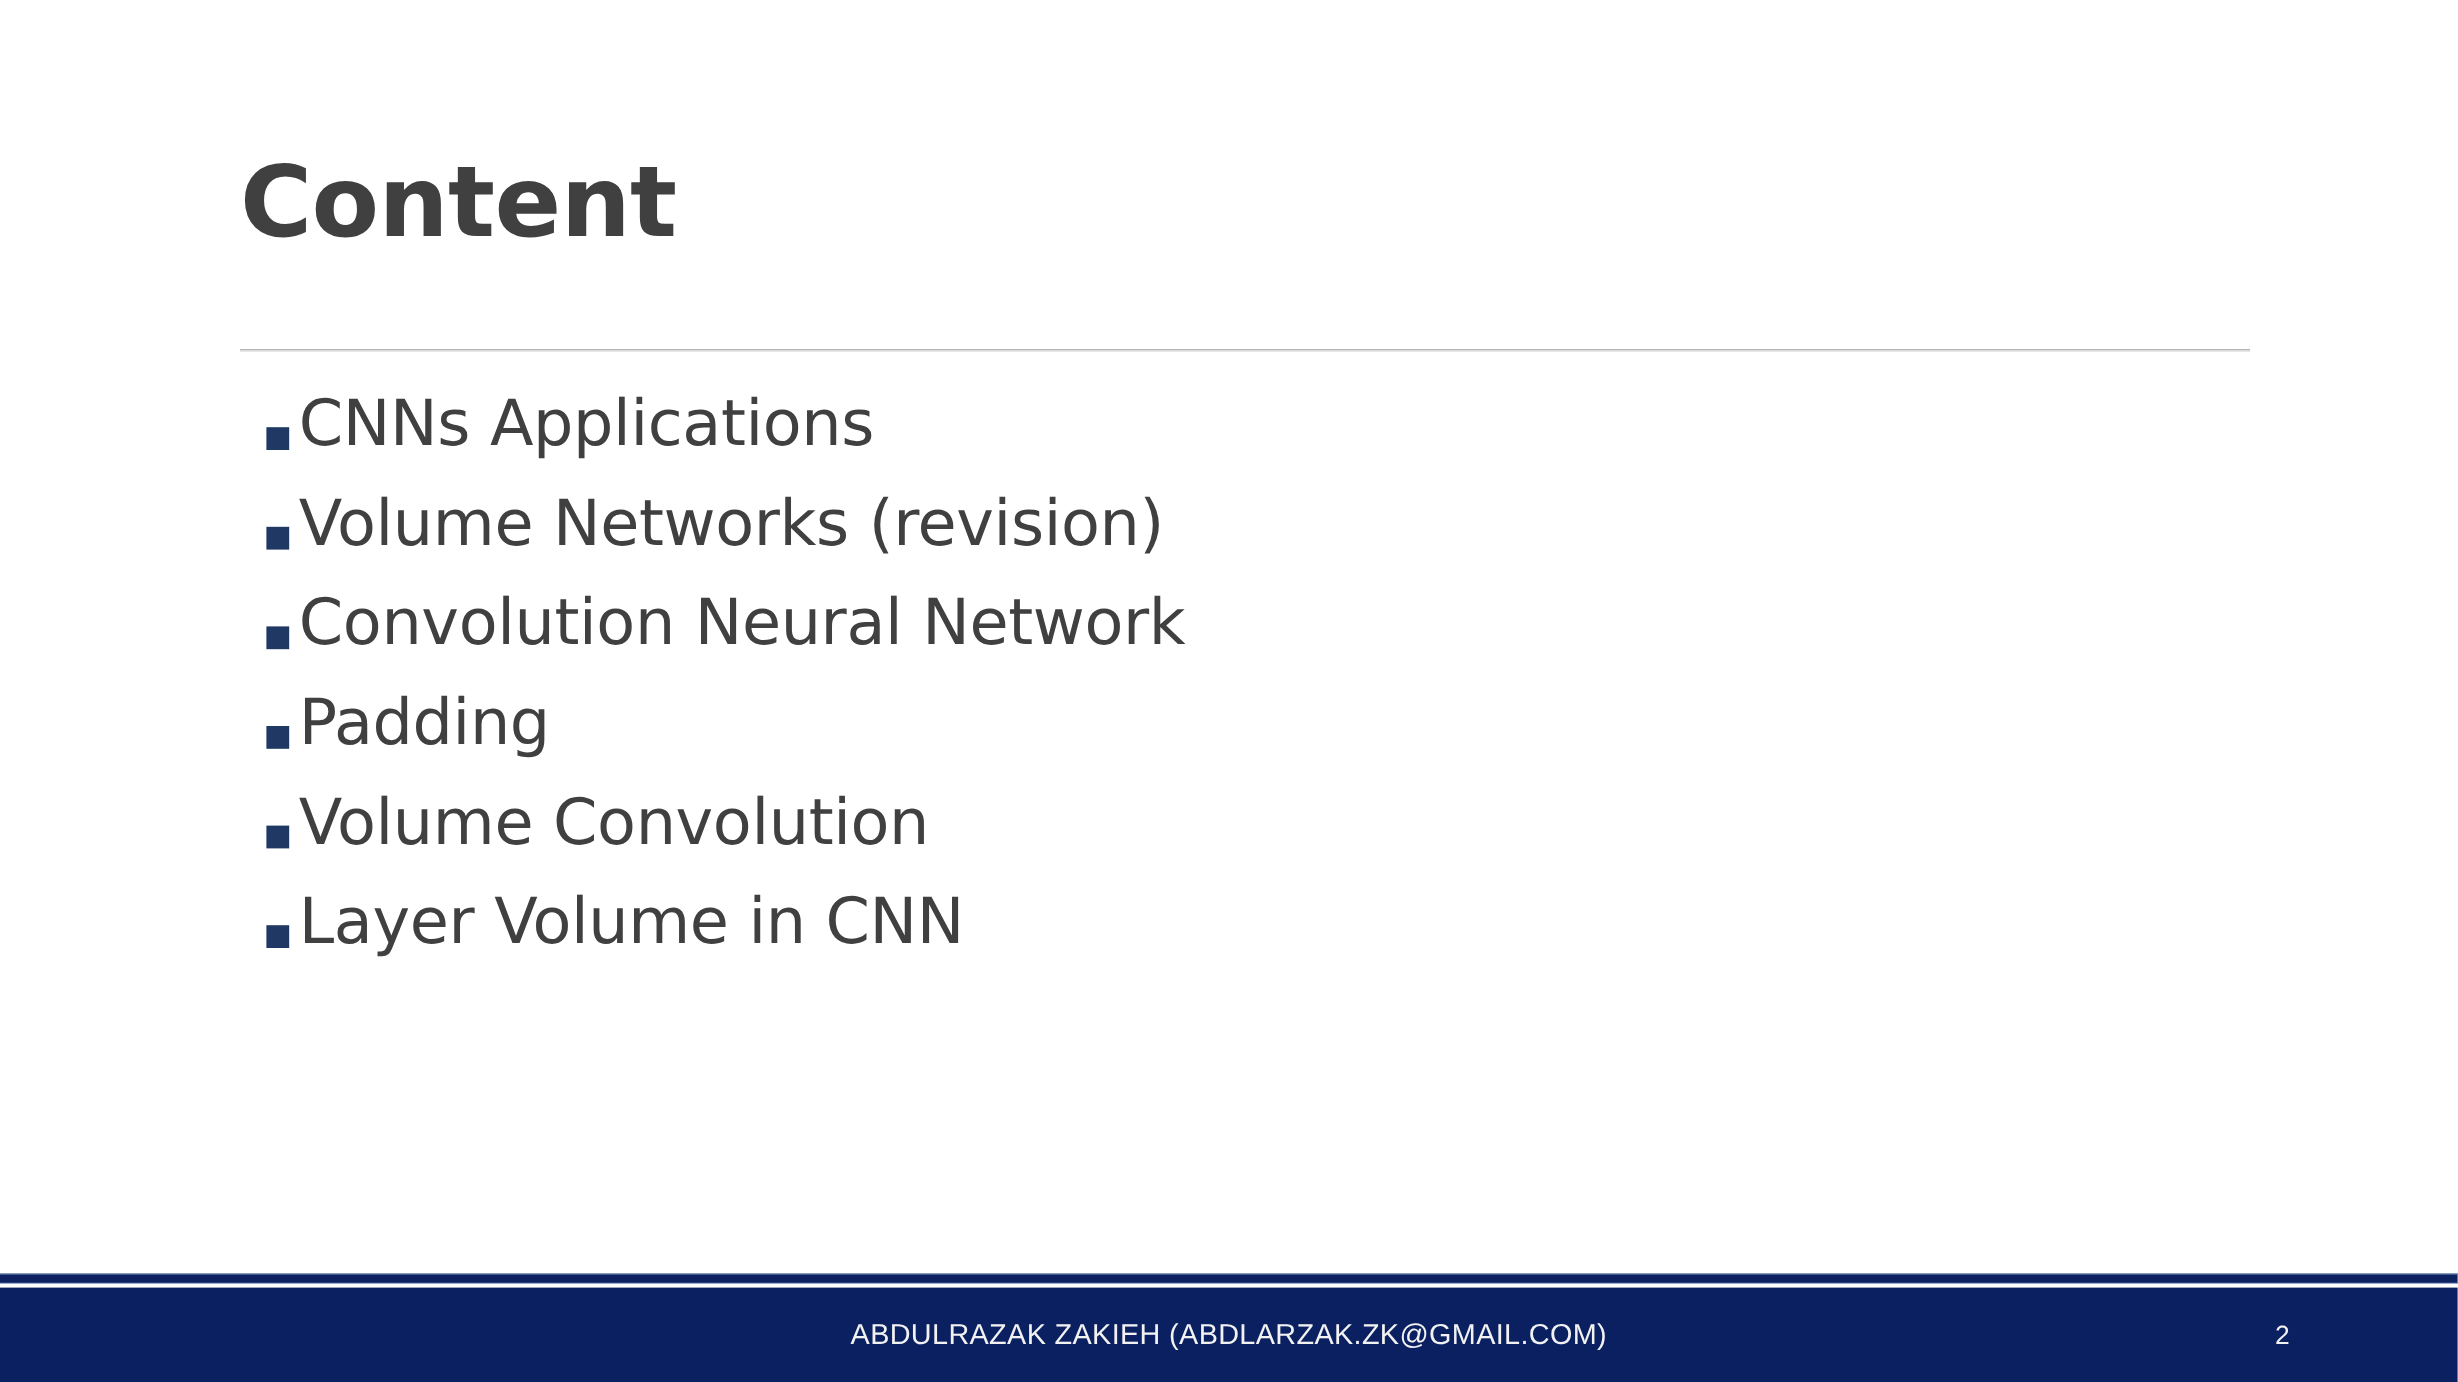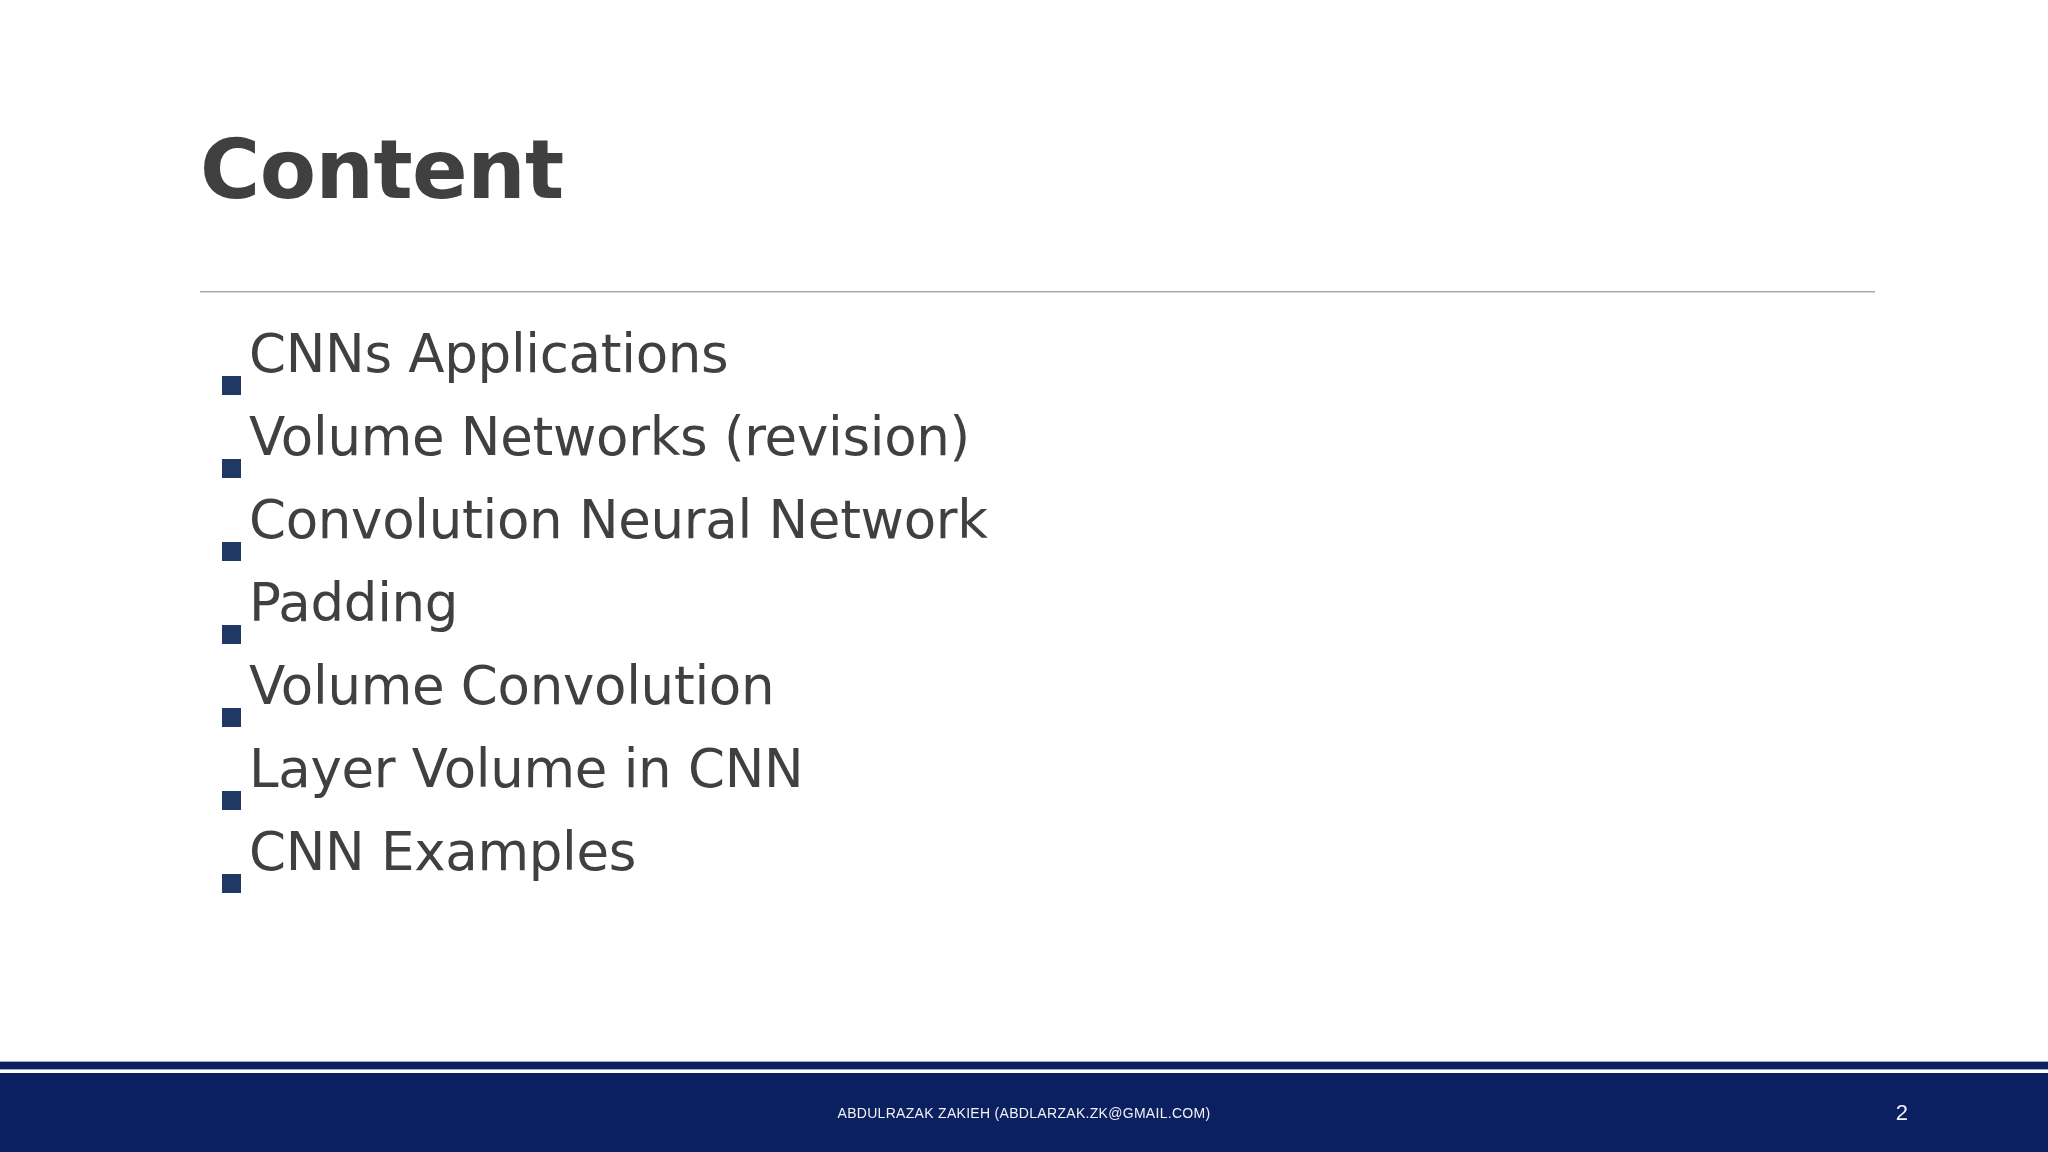--- a/index.html
+++ b/index.html
@@ -48,21 +48,21 @@
 
   
   .content-list {
     position: absolute;
     left: 222px;
     top: 312px;
     width: 1650px;
   }
   .bullet-row {
     display: flex;
-    align-items: flex-end;
+    align-items: center;
     height: 83px;
   }
   .bullet-marker {
     flex: 0 0 auto;
     width: 19px;
     height: 19px;
     background: #1f3864;
     margin-top: 24px;
     margin-right: 8px;
   }
@@ -104,21 +104,21 @@
   .footer-author {
     position: absolute;
     left: 0;
     right: 0;
     top: 0;
     bottom: 0;
     display: flex;
     align-items: center;
     justify-content: center;
     font-family: "Liberation Sans", sans-serif;
-    font-size: 14px;
+    font-size: 24px;
     font-weight: 400;
     color: #f2f2f2;
     letter-spacing: 0.3px;
   }
   .footer-pagenum {
     position: absolute;
     right: 140px;
     top: 0;
     bottom: 0;
     display: flex;
@@ -165,24 +165,20 @@
       <span class="bullet-marker"></span>
       <span class="bullet-text">Volume Convolution</span>
     </div>
 
 
     <div class="bullet-row">
       <span class="bullet-marker"></span>
       <span class="bullet-text">Layer Volume in CNN</span>
     </div>
 
-    <div class="bullet-row">
-      <span class="bullet-marker"></span>
-      <span class="bullet-text">CNN Examples</span>
-    </div>
 
   </div>
 
   <div class="footer-stripe"></div>
 
   <div class="footer-bar">
     <div class="footer-inner">
       <div class="footer-author">ABDULRAZAK ZAKIEH (ABDLARZAK.ZK@GMAIL.COM)</div>
       <div class="footer-pagenum">2</div>
     </div>

